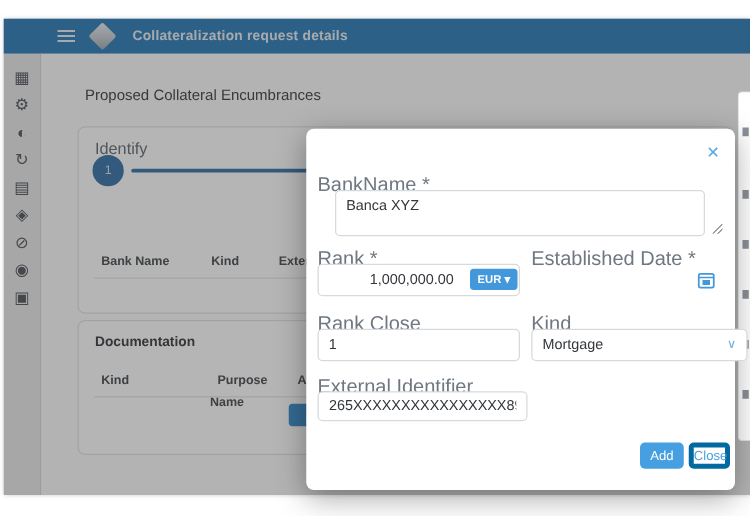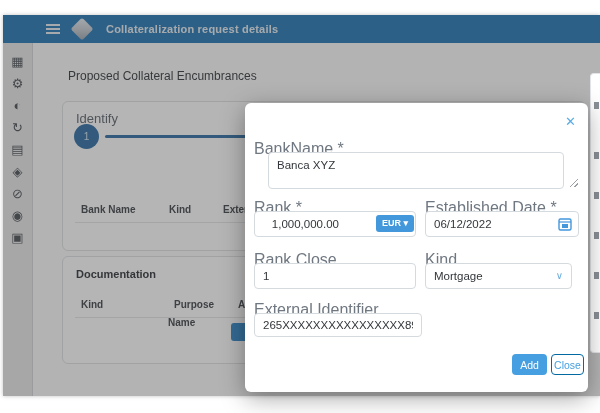--- a/index.html
+++ b/index.html
@@ -45,21 +45,21 @@
   .f-label { position:absolute; font-size:16px; color:#6f7780; }
   .f-input { position:absolute; border:1px solid #d5dade; border-radius:4px; background:#fff; font-family:"Liberation Sans",sans-serif; font-size:11.5px; color:#33373b; padding:0 8px; outline:none; }
   textarea.f-input { padding:6px 8px; resize:none; line-height:13px; }
   .resize-handle { position:absolute; width:8px; height:8px; background:
       linear-gradient(315deg, transparent 0 2px, #9aa0a6 2px 3px, transparent 3px 5px, #9aa0a6 5px 6px, transparent 6px); }
   .chip { position:absolute; height:17px; background:#4397db; border:none; border-radius:3px; color:#fff; font-size:9px; font-weight:bold; padding:0 6px; cursor:pointer; line-height:17px; }
   .cal-btn { position:absolute; width:16px; height:16px; background:none; border:none; cursor:pointer; padding:0; }
   .select-box { position:absolute; border:1px solid #d5dade; border-radius:4px; background:#fff; font-size:11.5px; color:#33373b; line-height:24px; padding:0 8px; cursor:pointer; }
   .select-chevron { position:absolute; right:8px; top:0; color:#6aaede; font-size:10px; }
   .btn-add { position:absolute; width:35px; height:21px; background:#459fe0; border:none; border-radius:4px; color:#ffffff; font-size:10.5px; cursor:pointer; }
-  .btn-close { position:absolute; width:33px; height:21px; background:#ffffff; border:1px solid #0369a1; border-radius:4px; color:#459fe0; font-size:10.5px; cursor:pointer; }
+  .btn-close { position:absolute; width:33px; height:21px; background:#ffffff; border:4px solid #0369a1; border-radius:4px; color:#459fe0; font-size:10.5px; cursor:pointer; }
 </style>
 </head>
 <body>
 
 <div class="app">
 
   <div class="topbar">
     <div class="hamburger"></div>
     <div class="logo"></div>
     <div class="topbar-title">Collateralization request details</div>
@@ -114,38 +114,37 @@
 </div>
 
 <div class="modal">
   <div class="modal-close">✕</div>
 
   <div class="f-label" style="left:9px; top:37px;">BankName *</div>
   <textarea class="f-input" style="left: 9px; top: 49px; width: 296px; height: 37px; margin-left: 14px;">Banca XYZ</textarea>
   <div class="resize-handle" style="left:325px; top:76px;"></div>
 
   <div class="f-label" style="left:9px; top:96px;">Rank *</div>
-  <input class="f-input" style="left: 9px; top: 108px; width: 162px; height: 26px; text-align: right; padding-right: 76px;" value="1,000,000.00">
+  <input class="f-input" style="left: 9px; top: 108px; width: 162px; height: 26px; text-align: right; padding-right: 52px;" value="1,000,000.00">
   <button class="chip" style="left:131px; top:112px;">EUR ▾</button>
 
   <div class="f-label" style="left:180px; top:96px;">Established Date *</div>
-  <input class="f-input" style="left: 180px; top: 108px; width: 154px; height: 26px;" value="06/12/2022">
   <button class="cal-btn" style="left:312px; top:113px;">
     <svg width="16" height="16" viewBox="0 0 16 16">
       <rect x="2" y="3" width="12" height="11" rx="1.5" fill="none" stroke="#4397db" stroke-width="1.4"></rect>
       <rect x="5" y="8" width="6" height="4" fill="#4397db"></rect>
       <line x1="2" y1="6" x2="14" y2="6" stroke="#4397db" stroke-width="1.2"></line>
     </svg>
   </button>
 
   <div class="f-label" style="left:9px; top:148px;">Rank Close</div>
   <input class="f-input" style="left: 9px; top: 160px; width: 162px; height: 26px;" value="1">
 
   <div class="f-label" style="left:180px; top:148px;">Kind</div>
-  <div class="select-box" style="left:180px; top:160px; width:147px; height:26px;">
+  <div class="select-box" style="left:180px; top:160px; width:173px; height:26px;">
     <span>Mortgage</span>
     <span class="select-chevron">∨</span>
   </div>
 
   <div class="f-label" style="left:9px; top:198px;">External Identifier</div>
   <input class="f-input" style="left: 9px; top: 210px; width: 168px; height: 24px;" value="265XXXXXXXXXXXXXXXX89">
 
   <button class="btn-add" style="left:267px; top:251px;">Add</button>
   <button class="btn-close" style="left:306px; top:251px;">Close</button>
 </div>

